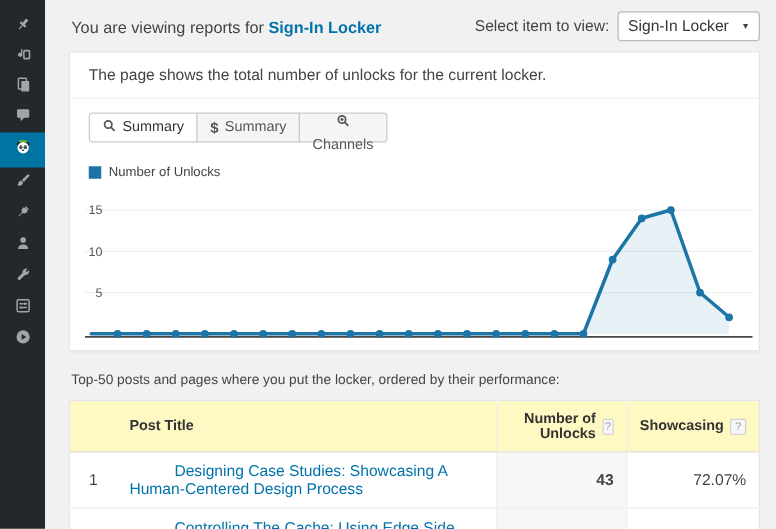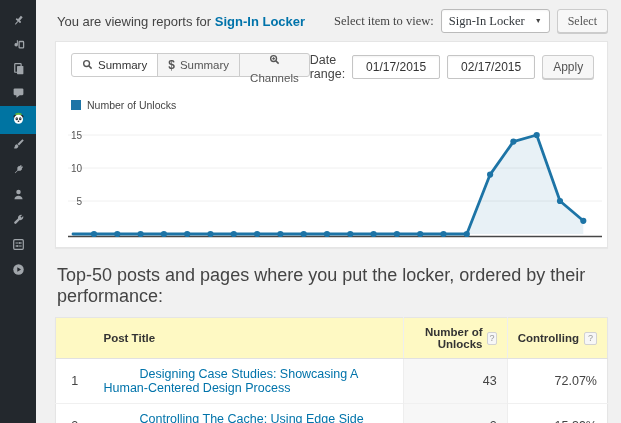--- a/index.html
+++ b/index.html
@@ -12,21 +12,21 @@
   .menu-item svg { width:15px; height:15px; }
   .menu-item .g { fill:#a0a5aa; }
   .menu-item.tall { height:25px; }
   .menu-item.active { height:28px; background:#0074a2; }
 
   
   .main { position:absolute; left:36px; top:0; width:585px; height:336px; padding:0 13px 0 19px; }
 
   .topbar { display:flex; align-items:center; justify-content:space-between; padding:9px 0 8px 2px; font-size:13px; color:#444; }
   .topbar a { color:#0073aa; font-weight:bold; text-decoration:none; }
-  .topbar-right { display:flex; align-items:center; gap:7px; font-size:12.5px;font-family:Liberation Serif, serif; }
+  .topbar-right { display:flex; align-items:center; gap:7px; font-size:12.5px; }
   .select { background:#fff; border:1px solid #bbb; border-radius:3px; height:24px; display:flex; align-items:center; gap:10px; padding:0 7px; font-size:12.5px; color:#32373c; cursor:pointer; box-shadow:inset 0 1px 2px rgba(0,0,0,.04); }
   .select .caret { font-size:7px; color:#444; }
   .btn { background:#f7f7f7; border:1px solid #ccc; border-radius:3px; height:24px; padding:0 10px; font-size:12px; color:#555; cursor:pointer; font-family:inherit; box-shadow:0 1px 0 #ccc; }
 
   .panel { background:#fff; border:1px solid #e5e5e5; box-shadow:0 1px 1px rgba(0,0,0,.04); }
   .panel-desc { padding:11px 15px; font-size:12.5px; color:#444; border-bottom:1px solid #f0f0f0; }
   .toolbar { display:flex; align-items:flex-start; justify-content:space-between; padding:11px 15px 4px 15px; }
   .btn-group { display:flex; }
   .tab-btn { display:flex; align-items:center; gap:5px; background:#f5f5f5; border:1px solid #ccc; height:24px; padding:0 10px; font-size:11.5px; color:#555; cursor:pointer; margin-left:-1px; font-family:inherit; }
   .tab-btn:first-child { border-radius:3px 0 0 3px; margin-left:0; }
@@ -35,31 +35,31 @@
   .tab-btn svg { width:11px; height:11px; }
   .dollar { font-weight:bold; font-size:12px; color:#555; }
   .daterange { display:flex; align-items:center; gap:7px; font-size:12.5px; color:#444; }
   .date-input { width:88px; height:24px; border:1px solid #c5c5c5; border-radius:2px; text-align:center; font-size:12px; color:#333; font-family:inherit; box-shadow:inset 0 1px 2px rgba(0,0,0,.05); }
 
   .chart-wrap { padding:8px 0 2px 0; }
   .legend { display:flex; align-items:center; gap:6px; margin:6px 0 2px 15px; font-size:10.5px; color:#444; }
   .legend-swatch { width:10px; height:10px; display:inline-block; }
   .chart-svg { display:block; }
 
-  .intro { margin:17px 0 10px 2px; font-size:18px; color:#444; }
+  .intro { margin:17px 0 10px 2px; font-size:11px; color:#444; }
 
   table.report { width:553px; border-collapse:collapse; background:#fff; border:1px solid #e5e5e5; box-shadow:0 1px 1px rgba(0,0,0,.04); font-size:12.5px; }
   table.report th { font-size:11.5px; font-weight:bold; color:#333; background:#fef9c3; border-bottom:1px solid #e1e1e1; padding:8px 10px; text-align:left; }
   table.report td { padding:8px 10px; border-top:1px solid #f0f0f0; color:#444; }
   table.report tr:first-child td { border-top:none; }
   .col-rank { width:38px; text-align:center; }
   td.col-rank { color:#555; }
   .col-unlocks { width:104px; text-align:right !important; }
   th.col-unlocks, td.col-unlocks { background:#f7f7f7; border-left:1px solid #eee; border-right:1px solid #eee; }
-  td.col-unlocks { font-weight:normal; color:#32373c; }
+  td.col-unlocks { font-weight:bold; color:#32373c; }
   .col-conv { width:85px; text-align:right !important; }
   td a { color:#0073aa; text-decoration:none;margin-left:36px; }
   .help { display:inline-flex; width:13px; height:13px; border:1px solid #d2d2d2; border-radius:2px; background:#f7f7f7; color:#999; font-size:9px; align-items:center; justify-content:center; vertical-align:-2px; margin-left:3px; font-weight:normal; cursor:pointer; }
   th .hdr-flex { display:flex; align-items:center; justify-content:flex-end; gap:2px; }
 </style>
 </head>
 <body>
 
 <div class="sidebar">
   <div class="menu-item">
@@ -162,25 +162,25 @@
     <div>
       <span>You are viewing reports for</span>
       <a href="#">Sign-In Locker</a>
     </div>
     <div class="topbar-right">
       <span>Select item to view:</span>
       <div class="select">
         <span>Sign-In Locker</span>
         <span class="caret">▼</span>
       </div>
-      <button class="btn">Select</button>
     </div>
   </div>
 
   <div class="panel">
+    <div class="panel-desc">The page shows the total number of unlocks for the current locker.</div>
 
     <div class="toolbar">
       <div class="btn-group">
         <button class="tab-btn active">
           <span><svg viewBox="0 0 12 12">
                 <circle cx="5" cy="5" r="3.2" fill="none" stroke="#555" stroke-width="1.5"></circle>
                 <path d="M7.5 7.5l3 3" stroke="#555" stroke-width="1.6"></path>
               </svg></span>
           <span>Summary</span>
         </button>
@@ -189,26 +189,20 @@
           <span>Summary</span>
         </button>
         <button class="tab-btn">
           <span><svg viewBox="0 0 12 12">
                 <circle cx="5" cy="5" r="3.2" fill="none" stroke="#555" stroke-width="1.5"></circle>
                 <path d="M3.6 5h2.8M5 3.6v2.8" stroke="#555" stroke-width="1.2"></path>
                 <path d="M7.5 7.5l3 3" stroke="#555" stroke-width="1.6"></path>
               </svg></span>
           <span>Channels</span>
         </button>
-      </div>
-      <div class="daterange">
-        <span>Date range:</span>
-        <input class="date-input" value="01/17/2015" style="">
-        <input class="date-input" value="02/17/2015" style="">
-        <button class="btn">Apply</button>
       </div>
     </div>
 
     <div class="chart-wrap">
       <div class="legend">
         <span class="legend-swatch" id="legend-swatch" style="background: rgb(29, 116, 166);"></span>
         <span>Number of Unlocks</span>
       </div>
       <svg id="chart-svg" class="chart-svg" width="553" height="132" viewBox="0 0 553 132">
           <line x1="12" y1="88.0" x2="546" y2="88.0" stroke="#f0f0f0" stroke-width="1"></line>
@@ -254,21 +248,21 @@
         <th class="col-rank"></th>
         <th>Post Title</th>
         <th class="col-unlocks">
           <span class="hdr-flex">
               <span>Number of Unlocks</span>
               <span class="help">?</span>
             </span>
         </th>
         <th class="col-conv">
           <span class="hdr-flex">
-              <span>Controlling</span>
+              <span>Showcasing</span>
               <span class="help">?</span>
             </span>
         </th>
       </tr>
     </thead>
     <tbody>
       <tr>
         <td class="col-rank">1</td>
         <td><a href="#">Designing Case Studies: Showcasing A Human-Centered Design Process</a></td>
         <td class="col-unlocks">43</td>

